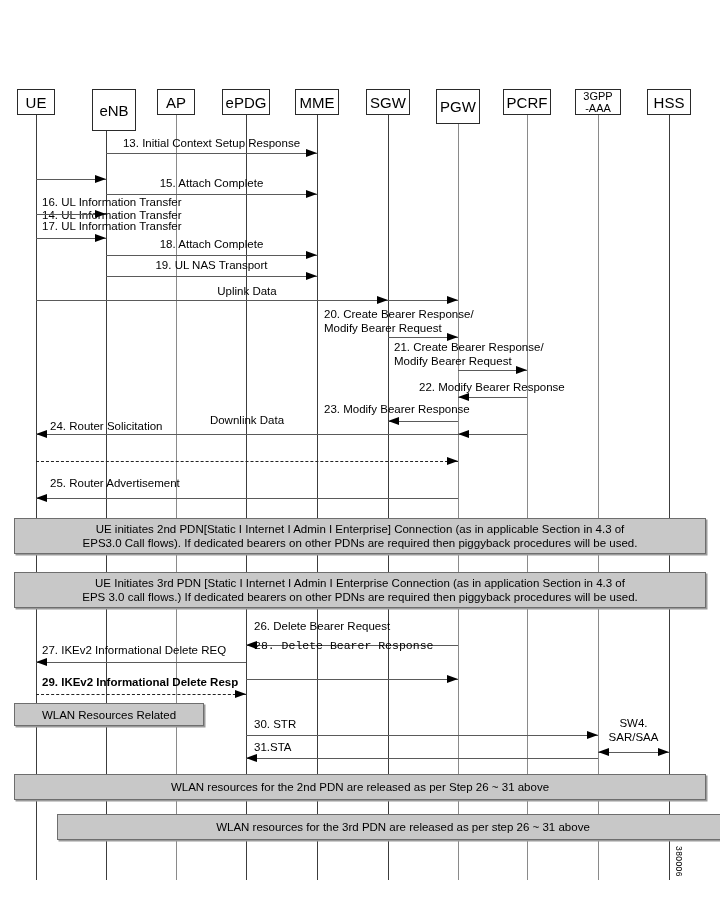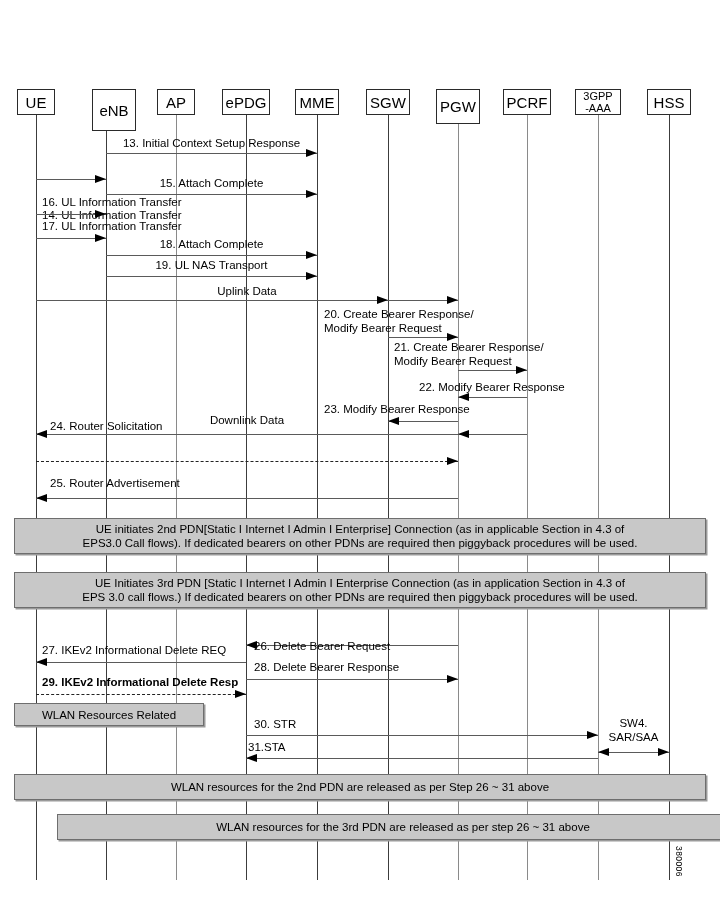--- a/index.html
+++ b/index.html
@@ -171,36 +171,36 @@
       <div class="arrowhead left" style="top: 429.5px; left: 458px;"></div>
       <div class="msg-label" style="top: 414px; left: 0px; width: 720px; text-align: center; transform: translateX(-113px);">Downlink Data</div>
       <div class="msg-line dashed" style="left: 36px; top: 461px; width: 422px;"></div>
       <div class="arrowhead right" style="top: 456.5px; left: 447px;"></div>
       <div class="msg-label" style="top: 420px; left: 50px; text-align: left;">24. Router Solicitation</div>
       <div class="msg-line" style="left: 36px; top: 498px; width: 422px;"></div>
       <div class="arrowhead left" style="top: 493.5px; left: 36px;"></div>
       <div class="msg-label" style="top: 477px; left: 50px; text-align: left;">25. Router Advertisement</div>
       <div class="msg-line" style="left: 246px; top: 645px; width: 212px;"></div>
       <div class="arrowhead left" style="top: 640.5px; left: 246px;"></div>
-      <div class="msg-label" style="top: 640px; left: 254px; text-align: right;">26. Delete Bearer Request</div>
+      <div class="msg-label" style="top: 620px; left: 254px; text-align: right;">26. Delete Bearer Request</div>
       <div class="msg-line" style="left: 36px; top: 662px; width: 210px;"></div>
       <div class="arrowhead left" style="top: 657.5px; left: 36px;"></div>
       <div class="msg-label" style="top: 644px; left: 42px; text-align: left;">27. IKEv2 Informational Delete REQ</div>
       <div class="msg-line" style="left: 246px; top: 679px; width: 212px;"></div>
       <div class="arrowhead right" style="top: 674.5px; left: 447px;"></div>
-      <div class="msg-label" style="top: 661px; left: 254px; text-align: left;">28. Delete Bearer Response</div>
+      <div class="msg-label" style="top: 639px; left: 254px; text-align: left; font-family: Liberation Mono, monospace;">28. Delete Bearer Response</div>
       <div class="msg-line dashed" style="left: 36px; top: 694px; width: 210px;"></div>
       <div class="arrowhead right" style="top: 689.5px; left: 235px;"></div>
       <div class="msg-label" style="top: 676px; left: 42px; text-align: left; font-weight: bold;">29. IKEv2 Informational Delete Resp</div>
       <div class="msg-line" style="left: 246px; top: 735px; width: 352px;"></div>
       <div class="arrowhead right" style="top: 730.5px; left: 587px;"></div>
       <div class="msg-label" style="top: 718px; left: 254px; text-align: left;">30. STR</div>
       <div class="msg-line" style="left: 246px; top: 758px; width: 352px;"></div>
       <div class="arrowhead left" style="top: 753.5px; left: 246px;"></div>
-      <div class="msg-label" style="top: 741px; left: 248px; text-align: left;">31.STA</div>
+      <div class="msg-label" style="top: 741px; left: 254px; text-align: left;">31.STA</div>
       <div class="msg-line" style="left: 598px; top: 752px; width: 71px;"></div>
       <div class="arrowhead right" style="top: 747.5px; left: 658px;"></div>
       <div class="arrowhead left" style="top: 747.5px; left: 598px;"></div>
       <div class="msg-label" style="top: 717px; left: 0px; width: 720px; text-align: center; transform: translateX(273.5px);">SW4.
 SAR/SAA</div>
     </div>
   <div id="layer-actors">
       <div class="actor-box" style="left: 17px; top: 89px; width: 38px; height: 26px;">UE</div>
       <div class="actor-box" style="left: 92px; top: 89px; width: 44px; height: 42px;">eNB</div>
       <div class="actor-box" style="left: 157px; top: 89px; width: 38px; height: 26px;">AP</div>

